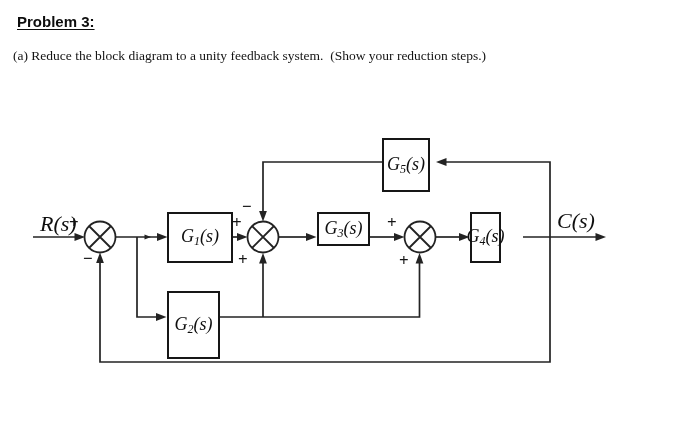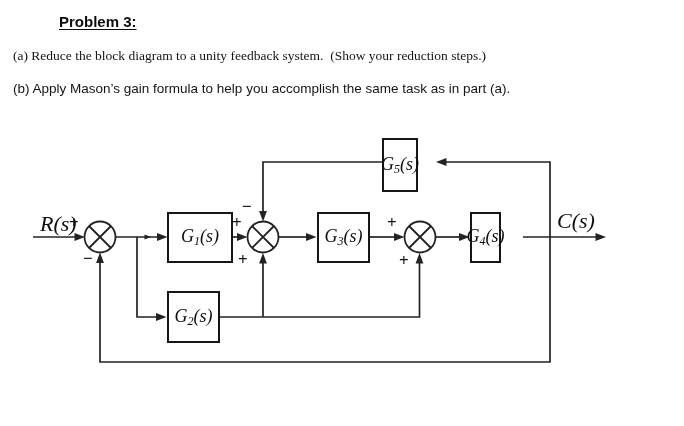--- a/index.html
+++ b/index.html
@@ -13,21 +13,20 @@
     overflow: hidden;
   }
   .title {
     position: absolute;
     left: 17px; top: 13px;
     font-size: 15px;
     font-weight: bold;
     text-decoration: underline;
     text-underline-offset: 2px;
     color: #0d0d0d;
-    margin-left: 42px;
   }
   .para {
     position: absolute;
     left: 13px;
     font-size: 13.5px;
     white-space: pre-wrap;
     color: #141414;
   }
   #para-a { top: 48px; font-family: Liberation Serif, serif; }
   #para-b { top: 81px; }
@@ -39,24 +38,24 @@
     position: absolute;
     box-sizing: border-box;
     border: 2.6px solid #161616;
     background: #ffffff;
     display: flex;
     align-items: center;
     justify-content: center;
     z-index: 2;
   }
   #blk-g1 { left: 167px; top: 212px; width: 66px; height: 51px; }
-  #blk-g2 { left: 167px; top: 291px; width: 53px; height: 52px; }
-  #blk-g3 { left: 317px; top: 212px; width: 53px; height: 51px; }
+  #blk-g2 { left: 167px; top: 291px; width: 53px; height: 68px; }
+  #blk-g3 { left: 317px; top: 212px; width: 53px; height: 34px; }
   #blk-g4 { left: 470px; top: 212px; width: 31px; height: 51px; }
-  #blk-g5 { left: 382px; top: 138px; width: 36px; height: 54px; }
+  #blk-g5 { left: 382px; top: 138px; width: 48px; height: 54px; }
 
   .blabel {
     font-family: "Liberation Serif", serif;
     font-style: italic;
     font-size: 18px;
     color: #0e0e0e;
     white-space: nowrap;
   }
   .blabel sub { font-size: 12px; vertical-align: -3px; font-style: italic; }
 
@@ -90,21 +89,20 @@
   #sg-s3-plus-l { left: 387px; top: 214px; }
   #sg-s3-plus-b { left: 399px; top: 252px; }
 </style>
 </head>
 <body>
 
 <div class="page">
 
   <div class="title" id="title">Problem 3:</div>
   <div class="para" id="para-a">(a) Reduce the block diagram to a unity feedback system.  (Show your reduction steps.)</div>
-  <div class="para" id="para-b">(b) Apply Mason’s gain formula to help you accomplish the same task as in part (a).</div>
 
   <div class="diagram">
 
     <svg class="wires" width="684" height="426" viewBox="0 0 684 426">
       <g fill="none" stroke="#232323" stroke-width="1.7">
 
         <g>
           <path d="M33 237 H76"></path>
           <polygon points="85,237 74.5,233.1 74.5,240.9" fill="#232323" stroke="none"></polygon>
         </g>

